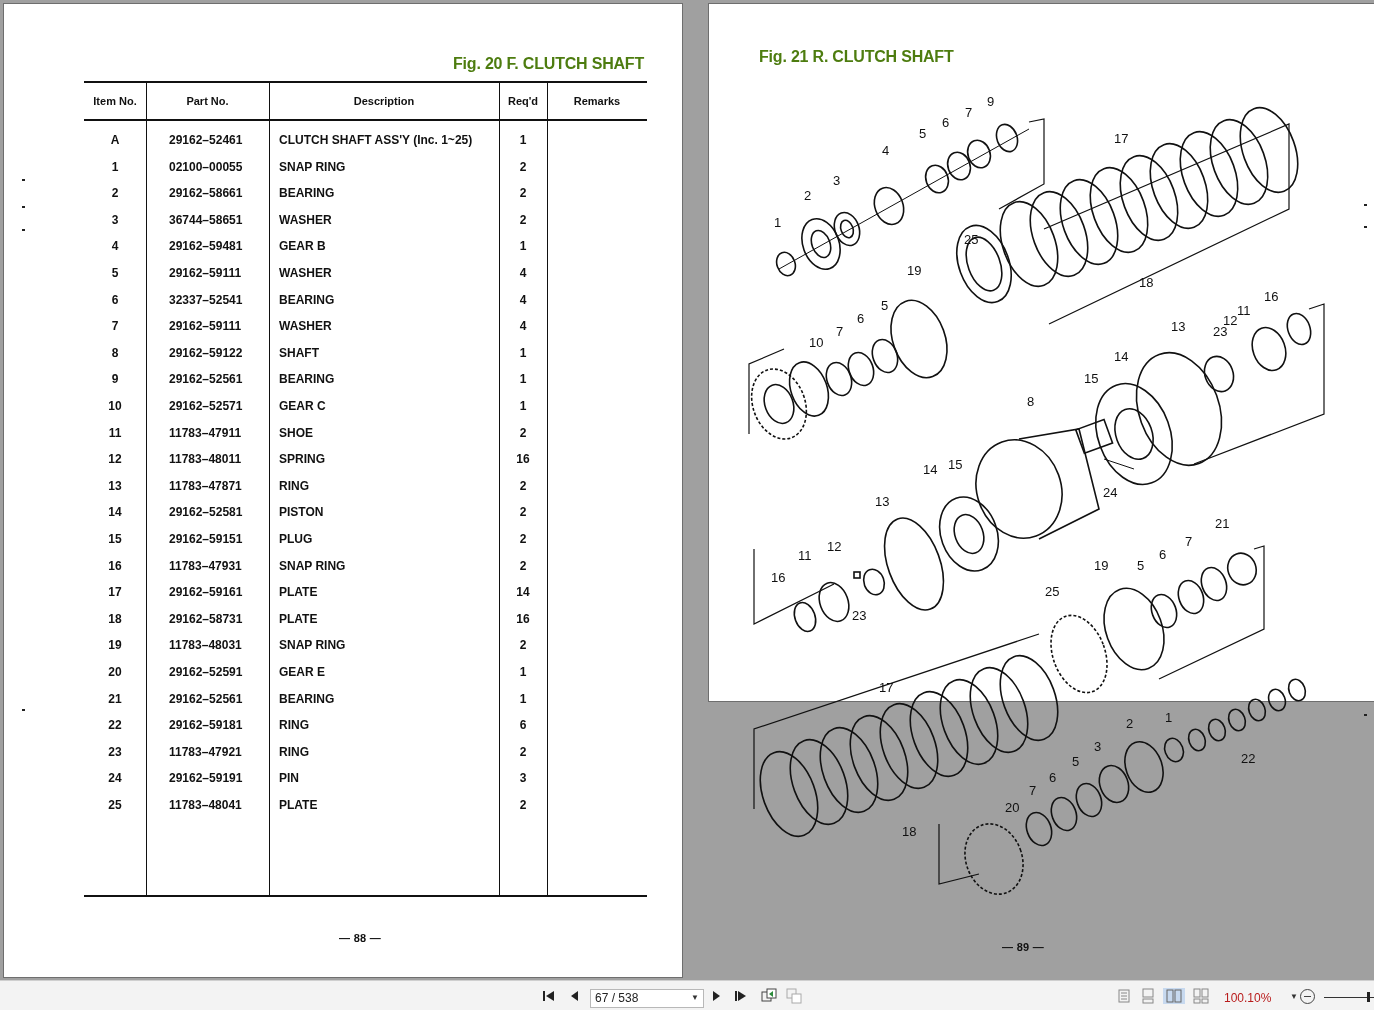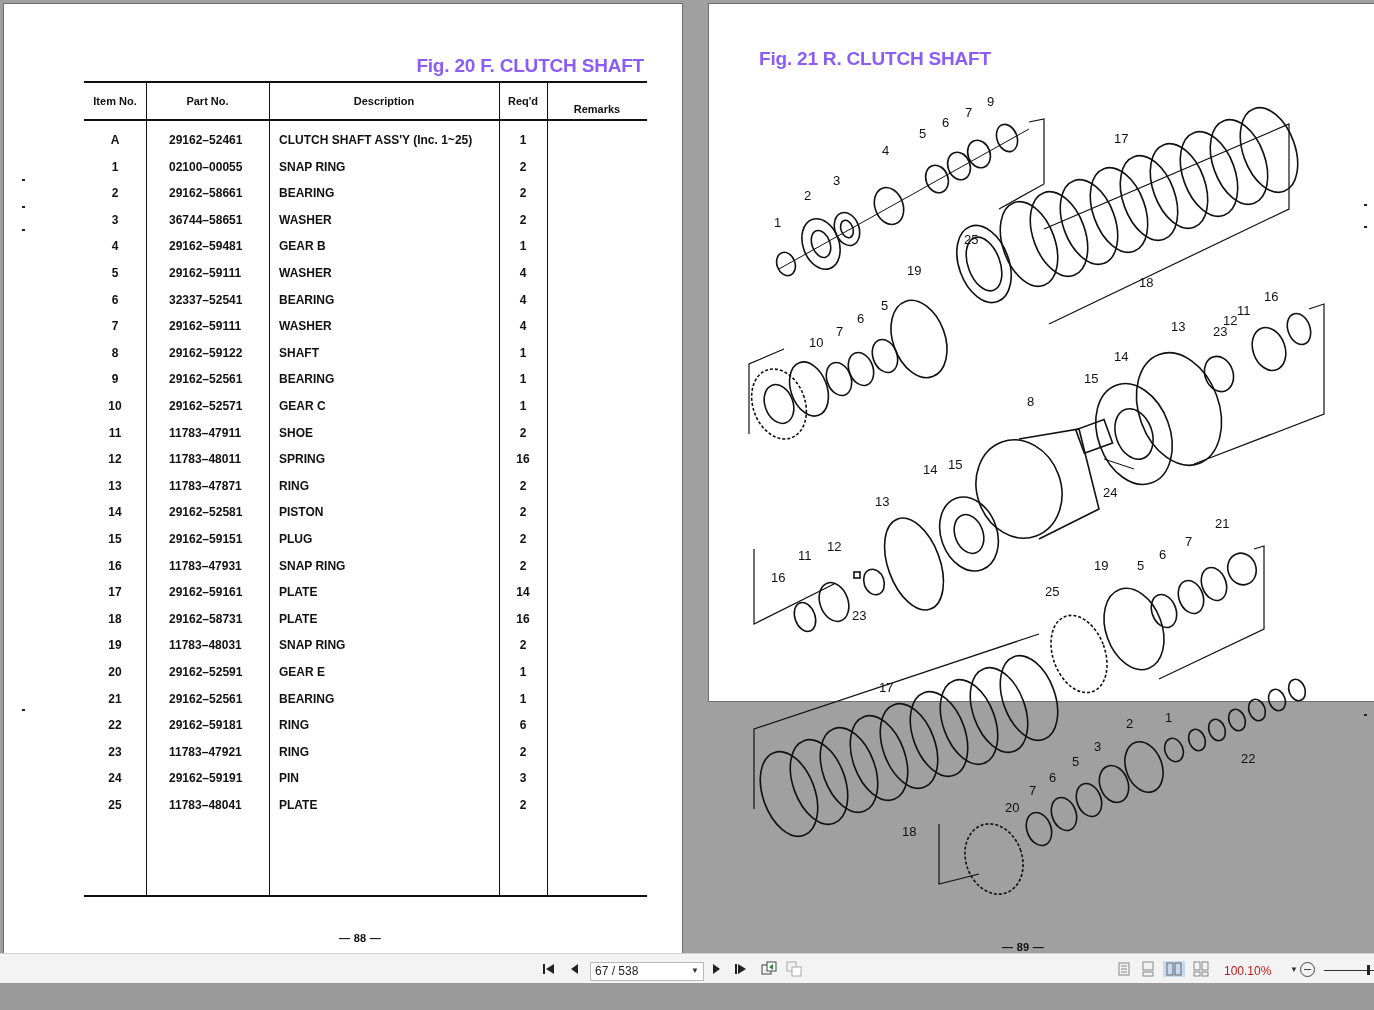--- a/index.html
+++ b/index.html
@@ -4,21 +4,21 @@
 <style>
   * { box-sizing: border-box; margin: 0; padding: 0; }
   html, body { width: 1374px; height: 1010px; overflow: hidden; }
   body { background: #9a9a9a; font-family: "Liberation Sans", sans-serif; position: relative; }
 
   .viewer { position: absolute; left: 0; top: 0; width: 1374px; height: 980px; background: #a0a0a0; }
   .page { position: absolute; background: #ffffff; border: 1px solid #6e6e6e; }
   .page-left { left: 3px; top: 3px; width: 680px; height: 975px; }
   .page-right { left: 708px; top: 3px; width: 681px; height: 699px; border-right: 2px solid #5a5a5a; }
 
-  .fig-title { position: absolute; font-weight: bold; font-size: 19px; color: #8b5cf6; letter-spacing: -0.2px; }
+  .fig-title { position: absolute; font-weight: bold; font-size: 16px; color: #4d7c0f; letter-spacing: -0.2px; }
   .page-left .fig-title { right: 38px; top: 51px; }
   .page-right .fig-title { left: 50px; top: 44px; }
 
   .page-num { position: absolute; font-size: 11px; font-weight: bold; color: #111; letter-spacing: 0.3px; }
   .page-left .page-num { left: 335px; top: 928px; }
   .page-right .page-num { left: 293px; top: 925px; margin-top: 12px; }
 
   .speck { position: absolute; width: 3px; height: 2px; background: #222; }
 
   
@@ -33,21 +33,21 @@
   .c-desc { left: 195px; }
   .c-req { left: 415px; width: 48px; text-align: center; }
   .c-rem { left: 465px; width: 98px; }
 
   
   .diagram { position: absolute; left: 30px; top: 80px; width: 620px; height: 830px; }
   .diagram svg { width: 100%; height: 100%; }
   .callout { font-family: "Liberation Sans", sans-serif; font-size: 13px; fill: #111; }
 
   
-  .toolbar { position: absolute; left: 0; top: 953px; width: 1374px; height: 30px; background: #f3f3f3; border-top: 1px solid #cfcfcf; }
+  .toolbar { position: absolute; left: 0; top: 980px; width: 1374px; height: 30px; background: #f3f3f3; border-top: 1px solid #cfcfcf; }
   .tb-btn { position: absolute; top: 7px; width: 18px; height: 16px; display: flex; align-items: center; justify-content: center; color: #222; font-size: 12px; cursor: pointer; }
   .page-input { position: absolute; left: 590px; top: 8px; width: 114px; height: 19px; background: #fff; border: 1px solid #b8b8b8; font-size: 12px; color: #222; padding: 1px 4px; }
   .page-input .dd { position: absolute; right: 4px; top: 3px; font-size: 8px; color: #333; }
   .zoom-val { position: absolute; left: 1224px; top: 10px; font-size: 12px; color: #b91c1c; }
   .zoom-dd { position: absolute; left: 1290px; top: 11px; font-size: 8px; color: #333; }
   .zoom-minus { position: absolute; left: 1300px; top: 8px; width: 15px; height: 15px; border: 1px solid #444; border-radius: 50%; }
   .zoom-minus::after { content: ""; position: absolute; left: 3px; top: 6px; width: 7px; height: 1px; background: #444; }
   .zoom-track { position: absolute; left: 1324px; top: 16px; width: 50px; height: 1px; background: #333; }
   .zoom-thumb { position: absolute; left: 1367px; top: 11px; width: 3px; height: 10px; background: #222; }
   .view-sel { background: #c7d9ef; }
@@ -72,21 +72,21 @@
 
       <div class="vline" style="left:62px;top:0;height:814px;"></div>
       <div class="vline" style="left:185px;top:0;height:814px;"></div>
       <div class="vline" style="left:415px;top:0;height:814px;"></div>
       <div class="vline" style="left:463px;top:0;height:814px;"></div>
 
       <div class="th" style="left:0;width:62px;">Item No.</div>
       <div class="th" style="left:62px;width:123px;">Part No.</div>
       <div class="th" style="left:185px;width:230px;">Description</div>
       <div class="th" style="left:415px;width:48px;">Req'd</div>
-      <div class="th" style="left:463px;width:100px;margin-top:8px;">Remarks</div>
+      <div class="th" style="left:463px;width:100px;">Remarks</div>
 
       <div id="rows">
           <div class="row" style="top: 52px;">
             <span class="c-item">A</span>
             <span class="c-part">29162–52461</span>
             <span class="c-desc">CLUTCH SHAFT ASS'Y (Inc. 1~25)</span>
             <span class="c-req">1</span>
             <span class="c-rem"></span>
           </div>
           <div class="row" style="top: 78.6px;">

